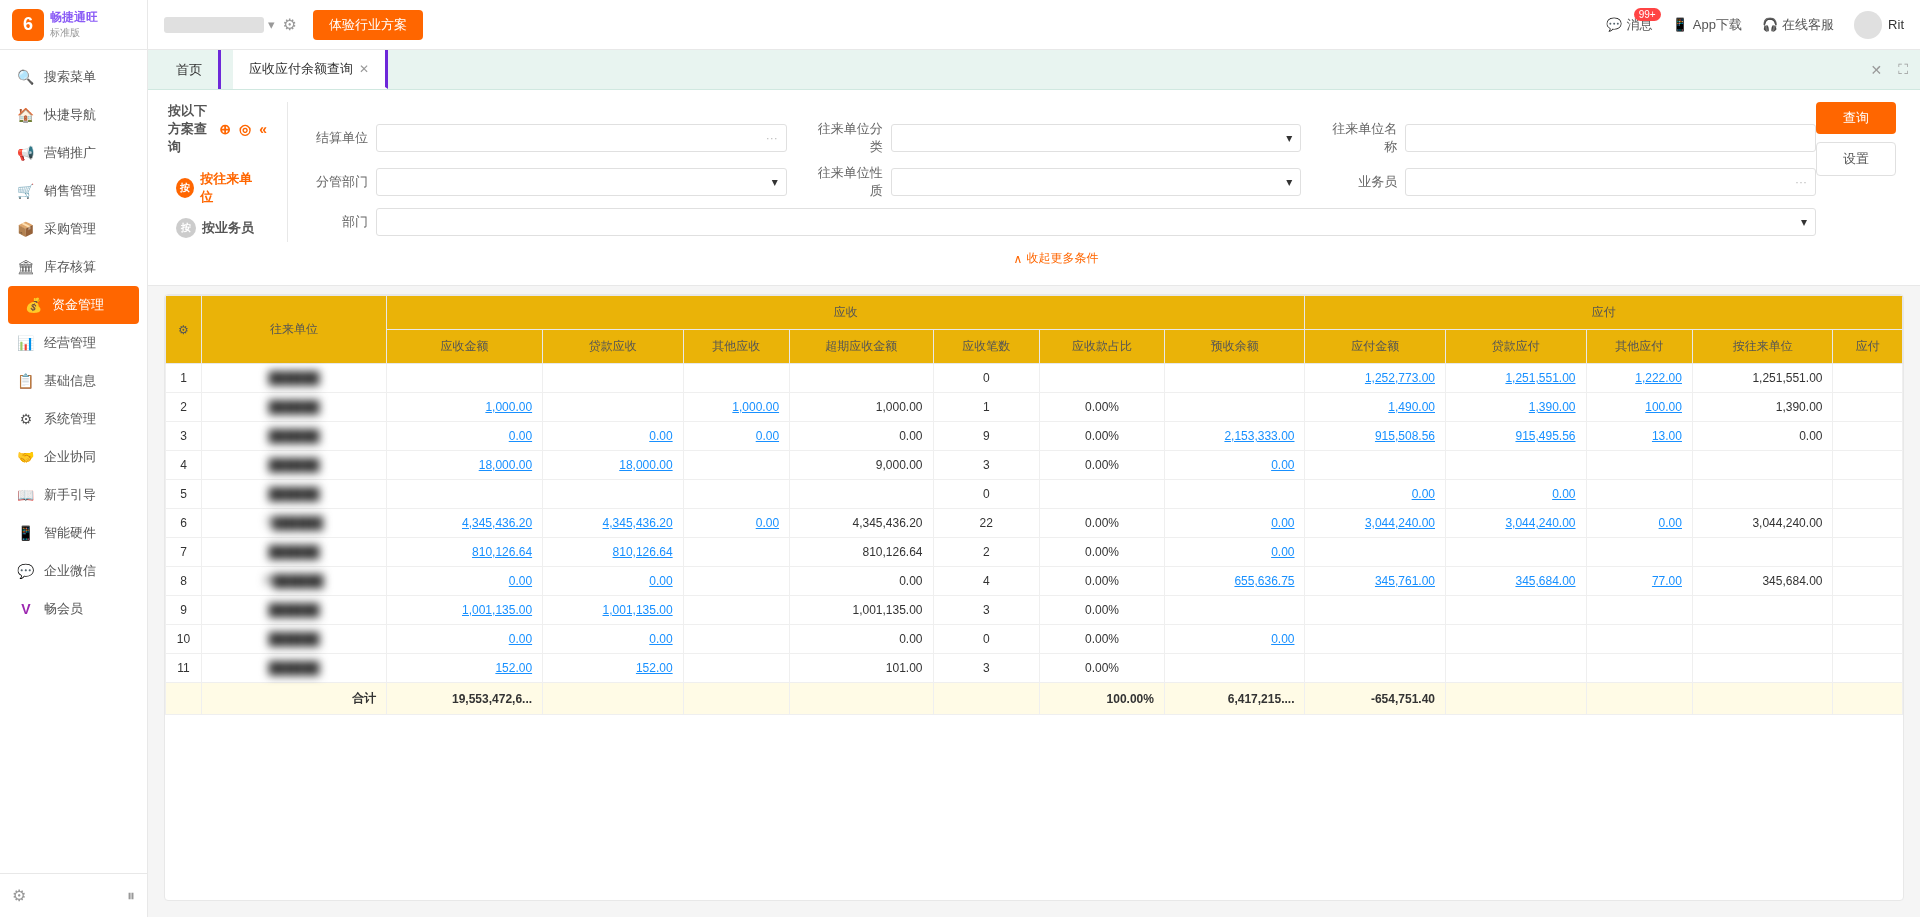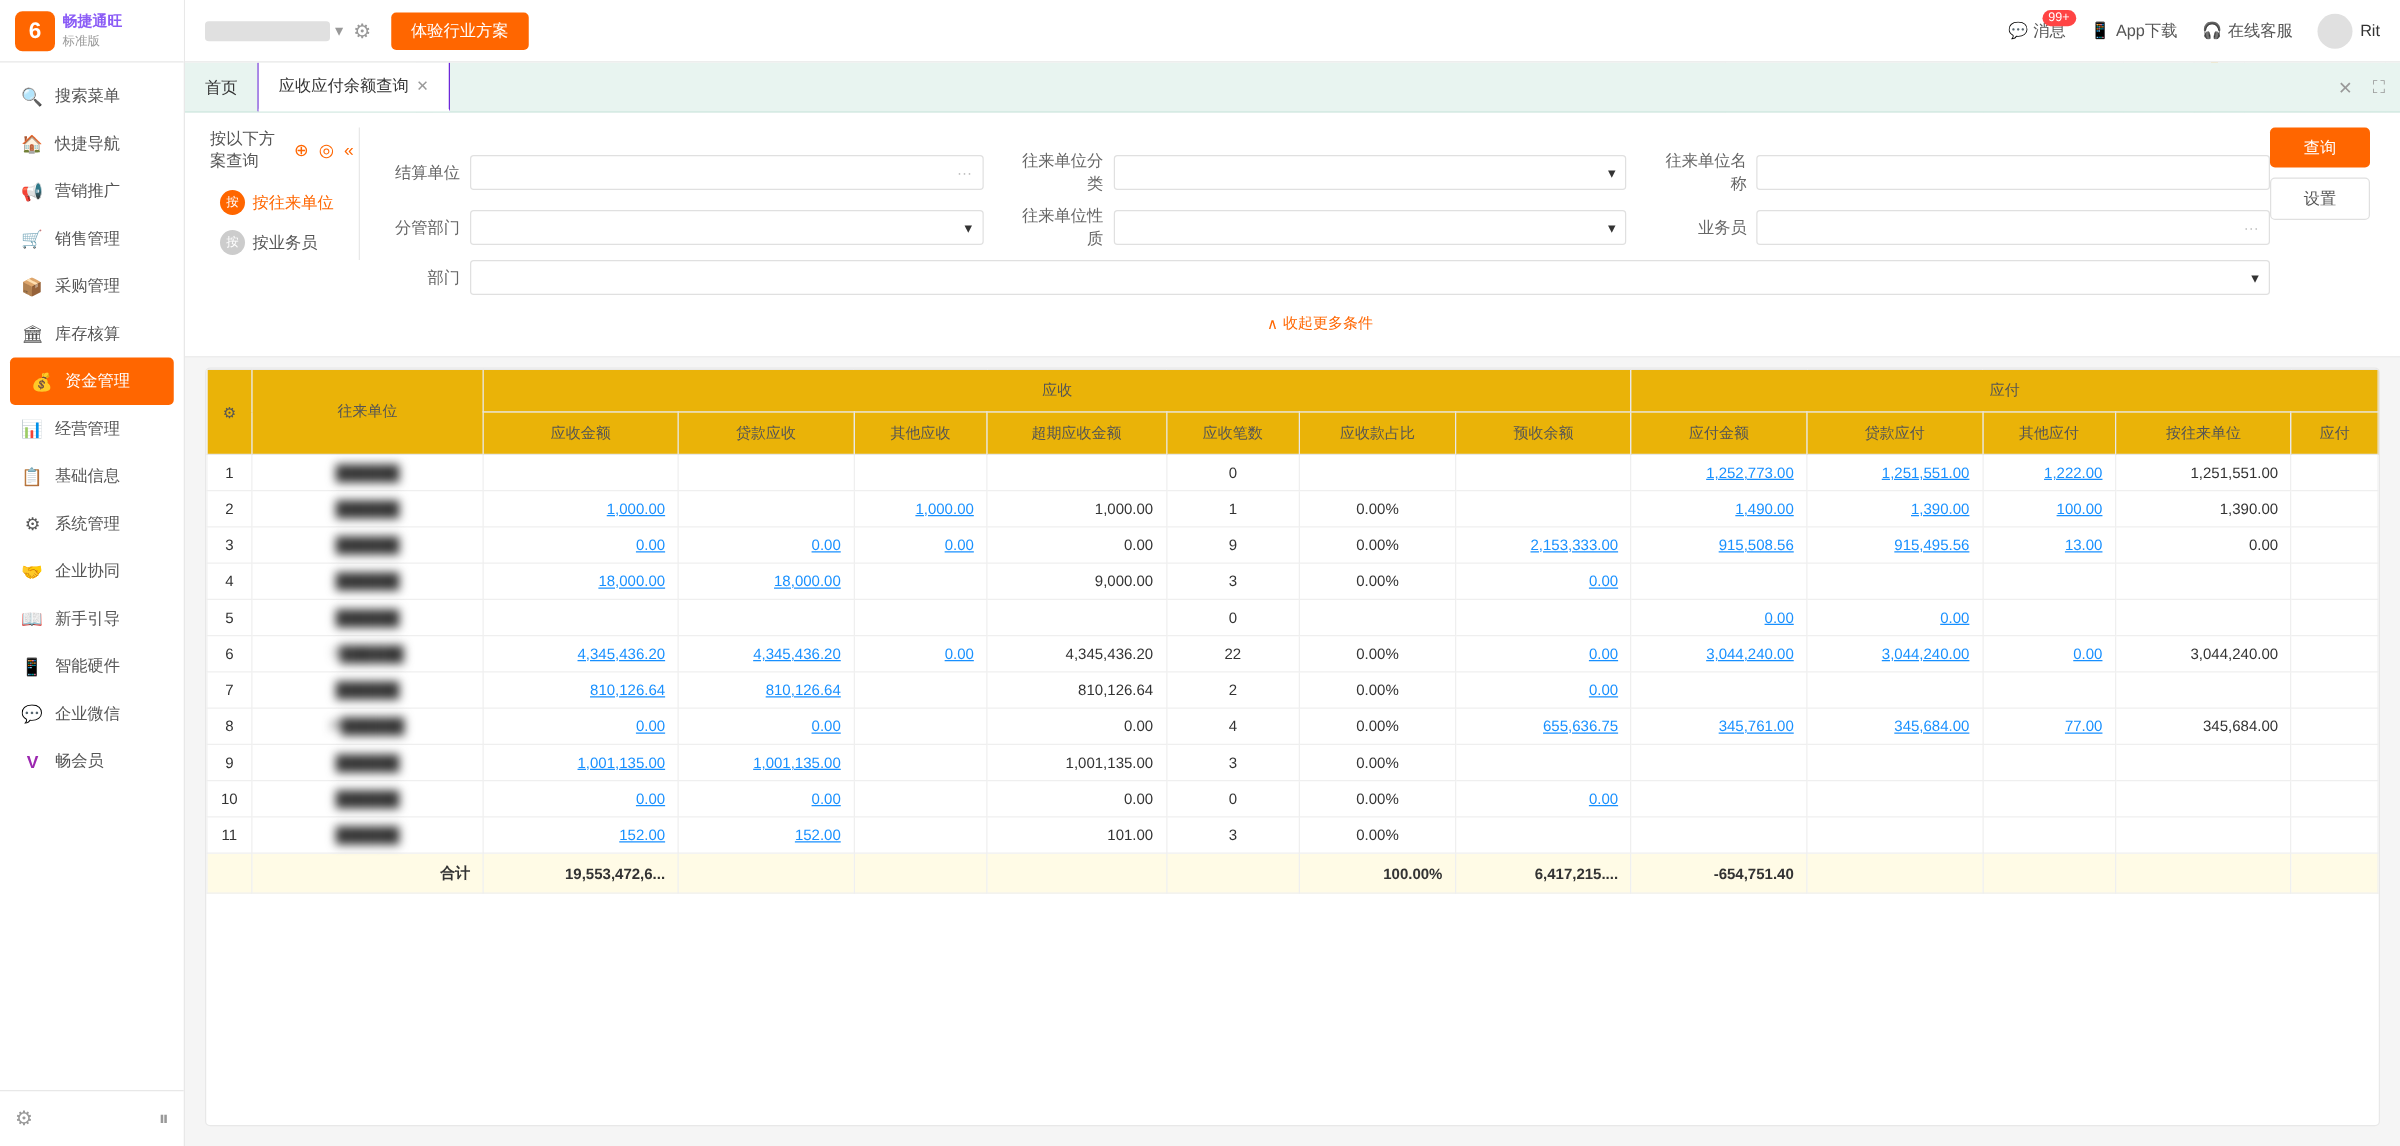--- a/index.html
+++ b/index.html
@@ -69,21 +69,22 @@
 
     
     .tabbar {
       position: fixed; left: 148px; top: 50px; right: 0; height: 40px;
       background: #e8f4f0; display: flex; align-items: stretch;
       border-bottom: 1px solid #d0e8e0; z-index: 99;
     }
     .tab {
       display: flex; align-items: center; padding: 0 16px;
       cursor: pointer; font-size: 13px; color: #555;
-      border-right: 1px solid #6d28d9;
+      border-right: 3px solid #6d28d9;
+      margin-left: 12px;
     }
     .tab.active {
       background: #fff; color: #333; font-weight: 500;
       border-bottom: 2px solid #fff; position: relative;
     }
     .tab-home { color: #333; }
 
     
     .main {
       position: fixed; left: 148px; top: 90px; right: 0; bottom: 0;
@@ -187,21 +188,21 @@
       padding: 7px 20px; cursor: pointer; font-size: 13px; display: block; width: 80px;
     }
     .action-buttons { padding-right: 4px; display: flex; flex-direction: column; align-items: flex-end; }
 
     .filter-outer {
       display: flex; align-items: flex-start;
     }
     .filter-forms { flex: 1; margin-top: 18px; }
 
     .schema-panel {
-      width: 120px; flex-shrink: 0; border-right: 1px solid #e8e8e8; padding-right: 4px; margin-right: 8px;
+      width: 120px; flex-shrink: 0; border-right: 1px solid #e8e8e8; padding-right: 20px; margin-right: 8px; font-weight: bold;
     }
 
     .table-wrapper {
       flex: 1;
       display: flex;
       flex-direction: column;
       overflow: hidden;
       margin: 0 8px 8px 8px;
     }
 

